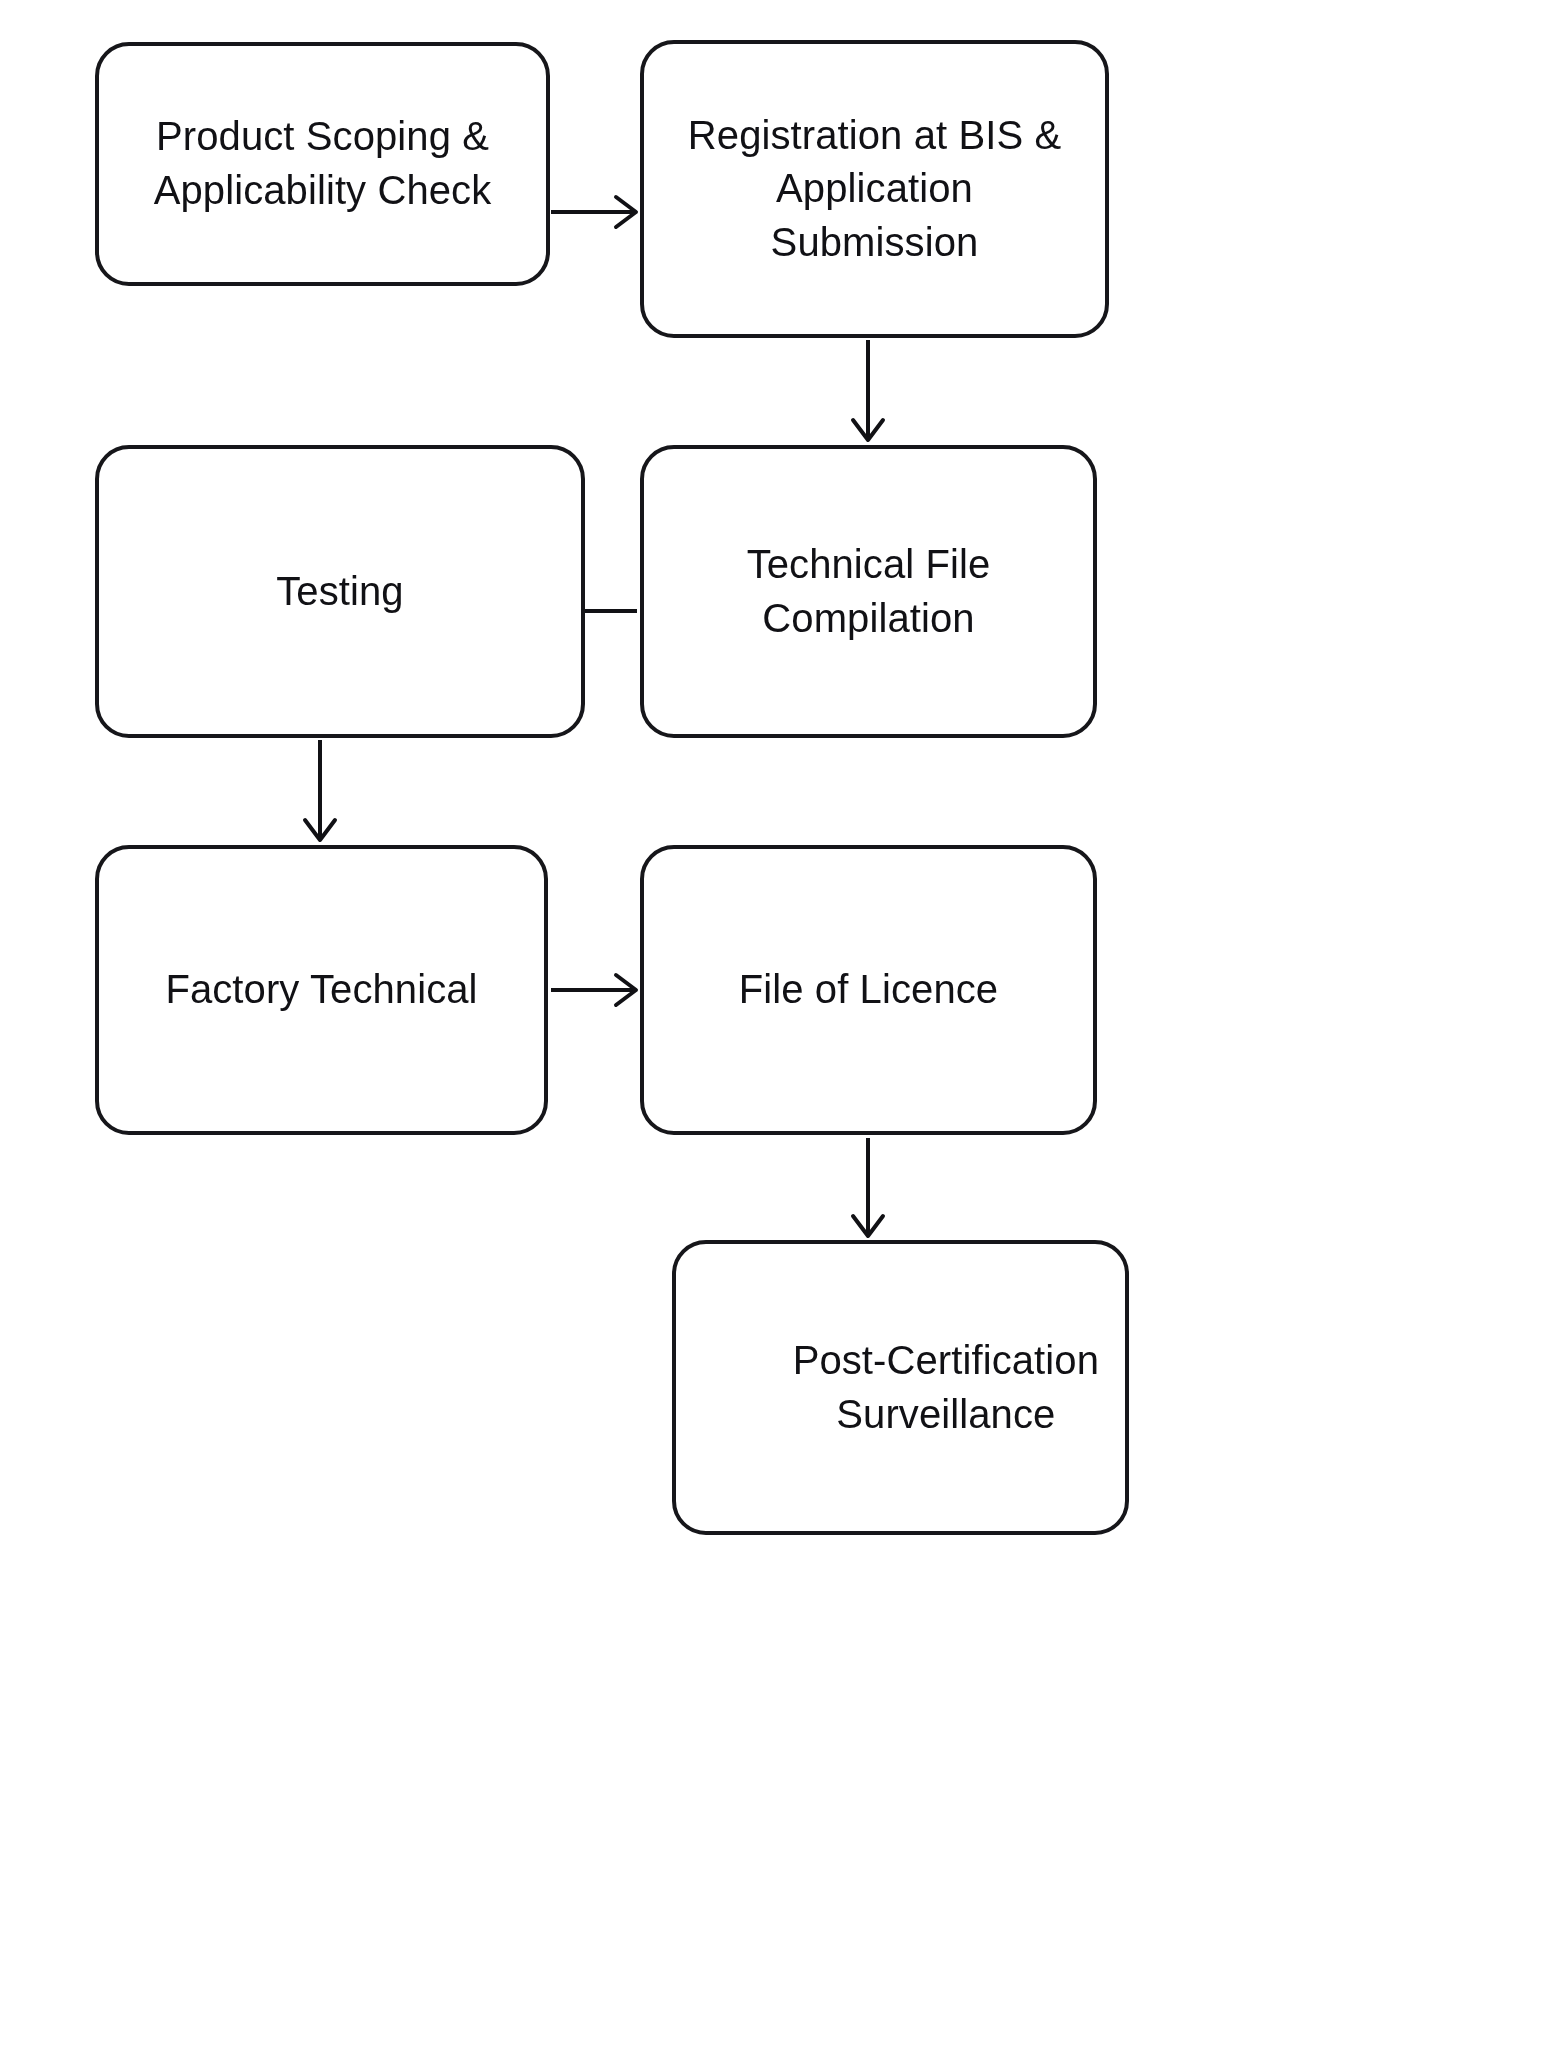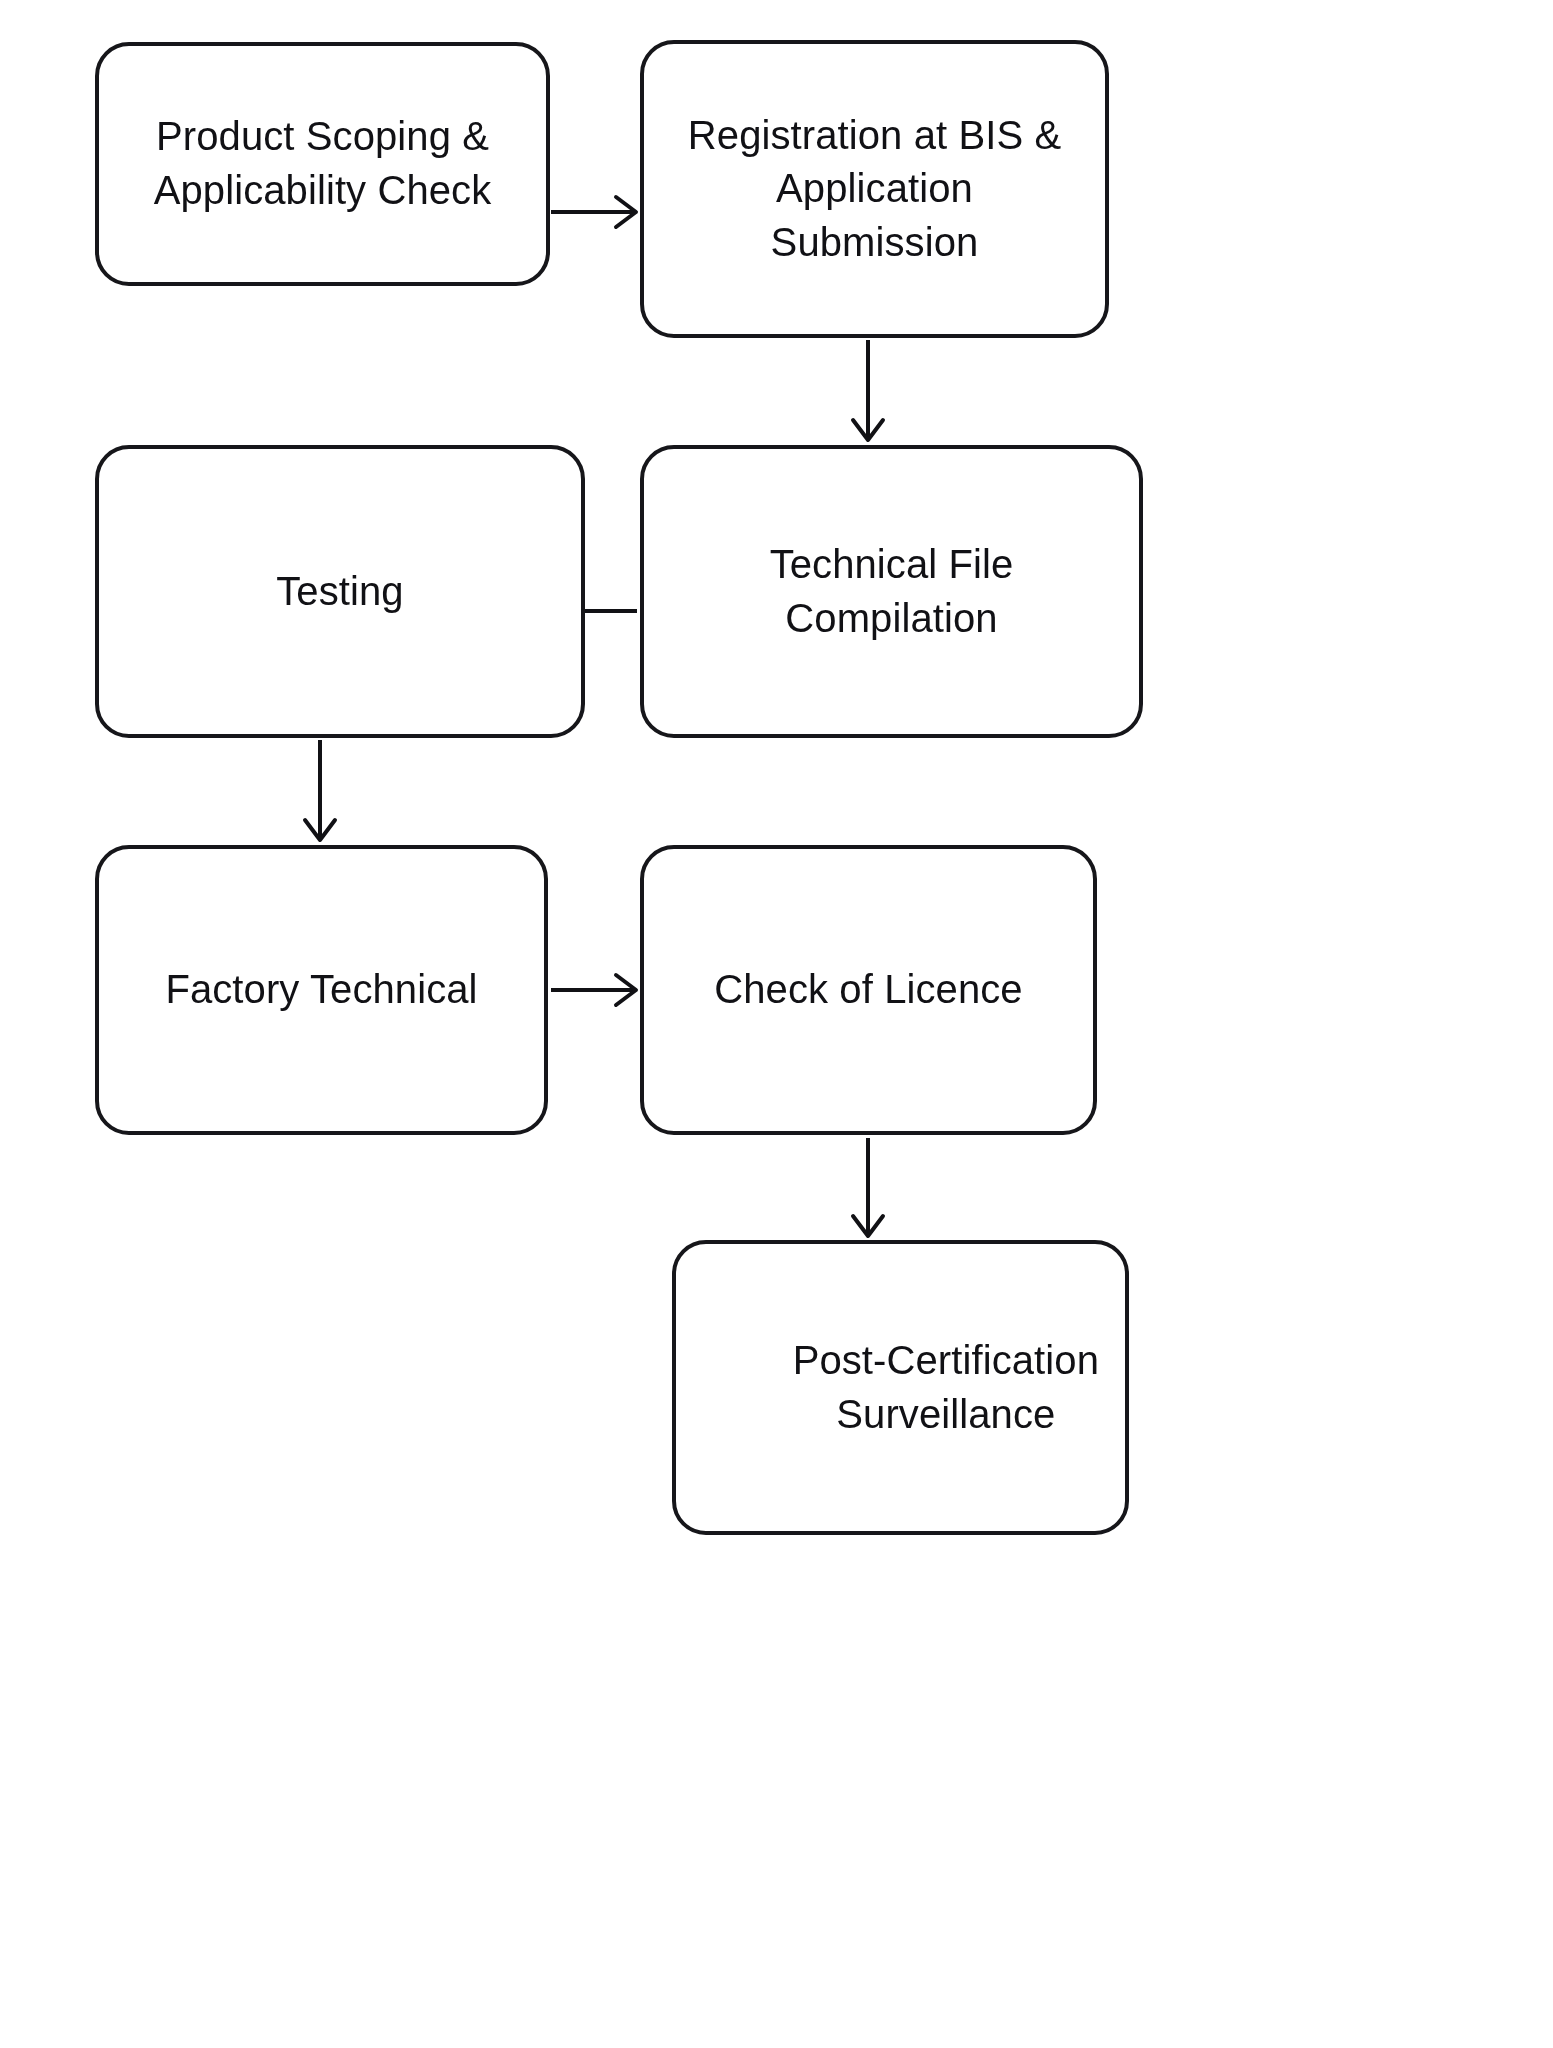--- a/index.html
+++ b/index.html
@@ -90,28 +90,28 @@
         <div class="node-label">Product Scoping &amp;
 Applicability Check</div>
       </div>
       <div class="node" style="left: 640px; top: 40px; width: 469px; height: 298px;">
         <div class="node-label">Registration at BIS &amp;
 Application Submission</div>
       </div>
       <div class="node" style="left: 95px; top: 445px; width: 490px; height: 293px;">
         <div class="node-label">Testing</div>
       </div>
-      <div class="node" style="left: 640px; top: 445px; width: 503px; height: 293px;">
+      <div class="node" style="left: 640px; top: 445px; width: 457px; height: 293px;">
         <div class="node-label">Technical File
 Compilation</div>
       </div>
       <div class="node" style="left: 95px; top: 845px; width: 453px; height: 290px;">
         <div class="node-label">Factory Technical</div>
       </div>
       <div class="node" style="left: 640px; top: 845px; width: 457px; height: 290px;">
-        <div class="node-label">Check of Licence</div>
+        <div class="node-label">File of Licence</div>
       </div>
       <div class="node" style="left: 672px; top: 1240px; width: 457px; height: 295px; justify-content: flex-end;">
         <div class="node-label">Post-Certification
 Surveillance</div>
       </div>
     </div>
 </div>
 
 </body></html>

